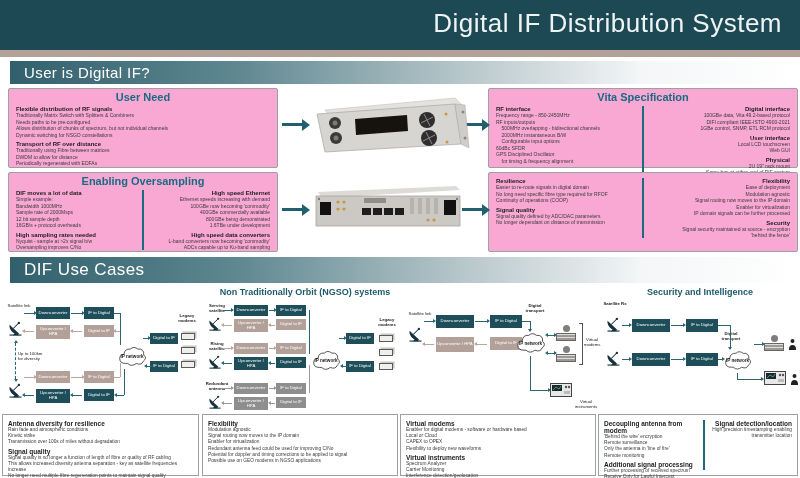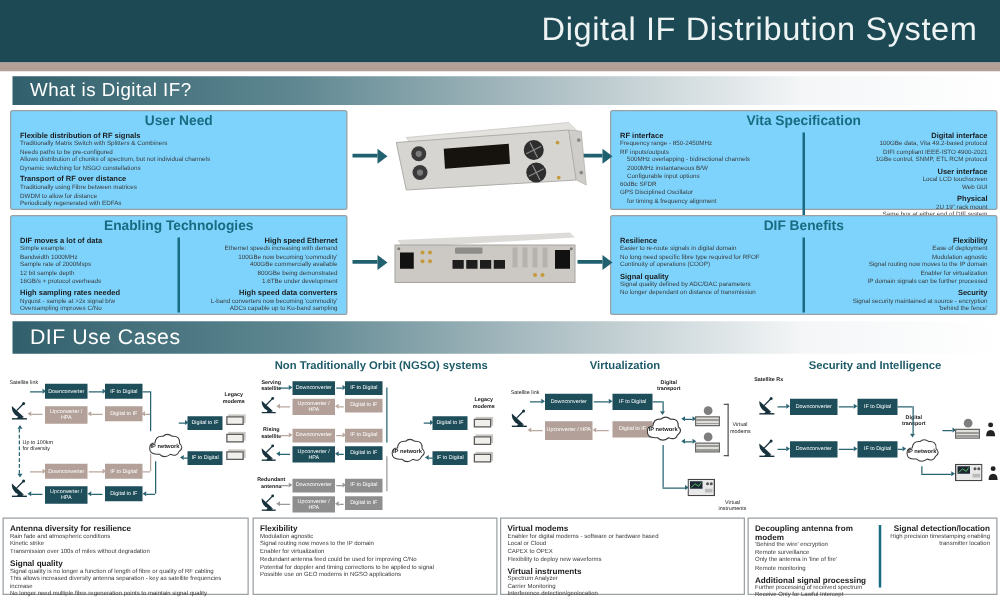--- a/index.html
+++ b/index.html
@@ -12,21 +12,21 @@
   .logo { position:absolute; left:12px; top:5px; }
   .stripe { position:absolute; left:0; top:50px; width:800px; height:7px; background:#b3a096; }
 
   
   .banner { position:absolute; left:10px; width:790px; height:23px; color:#fff; font-size:15px; font-weight:500; letter-spacing:0.4px; line-height:23px; padding-left:14px;
     background:linear-gradient(90deg,#31606c 0%,#5d8690 28%,#b9c8cc 58%,#f4f6f7 80%,#ffffff 100%); }
   .banner1 { top:61px; }
   .banner2 { top:257px; height:26px; line-height:26px; font-size:17px; }
 
   
-  .box { position:absolute; background:#7dd3fc; border:1px solid #9aa0a3; border-radius:2px; padding:2px 7px 3px; }
+  .box { position:absolute; background:#f9a8d4; border:1px solid #9aa0a3; border-radius:2px; padding:2px 7px 3px; }
   .box h3 { text-align:center; color:#186b80; font-size:11px; font-weight:bold; }
   .cols { display:flex; align-items:stretch; }
   .cols .col { flex:1; }
   .cols .divider { width:2px; background:#186b80; margin:3px 6px 1px; }
   .gh { font-weight:bold; font-size:6px; color:#1c1c1c; margin-top:3px; }
   .gl { font-size:5px; color:#3a3a3a; line-height:1.3; white-space:pre-wrap; }
   .tr { text-align:right; }
 
   
   .bigarrow { position:absolute; width:20px; height:3px; background:#21606f; }
@@ -81,37 +81,37 @@
 </head>
 <body>
 
 <div id="poster">
 
   <div class="header">
     <div class="title">Digital IF Distribution System</div>
   </div>
   <div class="stripe"></div>
 
-  <div class="banner banner1">What is Digital IF?</div>
+  <div class="banner banner1">User is Digital IF?</div>
 
   <div class="box" style="left:8px;top:88px;width:270px;height:80px;">
     <h3>User Need</h3>
     <div class="gh">Flexible distribution of RF signals</div>
     <div class="gl">Traditionally Matrix Switch with Splitters &amp; Combiners
 Needs paths to be pre-configured
 Allows distribution of chunks of spectrum, but not individual channels
 Dynamic switching for NSGO constellations</div>
     <div class="gh">Transport of RF over distance</div>
     <div class="gl">Traditionally using Fibre between matrices
 DWDM to allow for distance
 Periodically regenerated with EDFAs</div>
   </div>
 
   <div class="box" style="left:8px;top:172px;width:270px;height:80px;">
-    <h3>Enabling Technologies</h3>
+    <h3>Enabling Oversampling</h3>
     <div class="cols">
       <div class="col">
         <div class="gh">DIF moves a lot of data</div>
         <div class="gl">Simple example:
 Bandwidth 1000MHz
 Sample rate of 2000Msps
 12 bit sample depth
 16GB/s + protocol overheads</div>
         <div class="gh">High sampling rates needed</div>
         <div class="gl">Nyquist - sample at &gt;2x signal b/w
@@ -156,21 +156,20 @@
         <div class="gl">Local LCD touchscreen
 Web GUI</div>
         <div class="gh">Physical</div>
         <div class="gl">2U 19" rack mount
 Same box at either end of DIF system</div>
       </div>
     </div>
   </div>
 
   <div class="box" style="left:488px;top:172px;width:310px;height:80px;">
-    <h3>DIF Benefits</h3>
     <div class="cols">
       <div class="col">
         <div class="gh">Resilience</div>
         <div class="gl">Easier to re-route signals in digital domain
 No long need specific fibre type required for RFOF
 Continuity of operations (COOP)</div>
         <div class="gh">Signal quality</div>
         <div class="gl">Signal quality defined by ADC/DAC parameters
 No longer dependant on distance of transmission</div>
       </div>
@@ -237,21 +236,20 @@
         <circle cx="128" cy="42" r="1.6" fill="#c49a3c"></circle>
       <rect x="138" y="22" width="12" height="15" fill="#111"></rect>
       <circle cx="13" cy="21" r="1.2" fill="#7c7a76"></circle>
         <circle cx="151" cy="21" r="1.2" fill="#7c7a76"></circle>
     </svg>
   </div>
 
   <div class="banner banner2">DIF Use Cases</div>
 
   <div class="uc-head" style="left:200px;width:210px;">Non Traditionally Orbit (NGSO) systems</div>
-  <div class="uc-head" style="left:400px;">Virtualization</div>
   <div class="uc-head" style="left:600px;">Security and Intelligence</div>
 
   <div class="dia" style="left:0px;">
     <div class="lbl" style="left:4px;top:4px;width:30px;">Satellite link</div>
     <div style="position:absolute;left:8px;top:22px;">
       <svg width="15" height="15" viewBox="0 0 20 20">
           <path d="M2 5 A 11 11 0 0 0 15 17 Z" fill="#17323c"></path>
           <line x1="7" y1="10" x2="14" y2="3" stroke="#17323c" stroke-width="1.4"></line>
           <circle cx="14.5" cy="2.5" r="1.6" fill="#17323c"></circle>
           <path d="M10 14 L7 19 L15 19 Z" fill="#17323c"></path>

